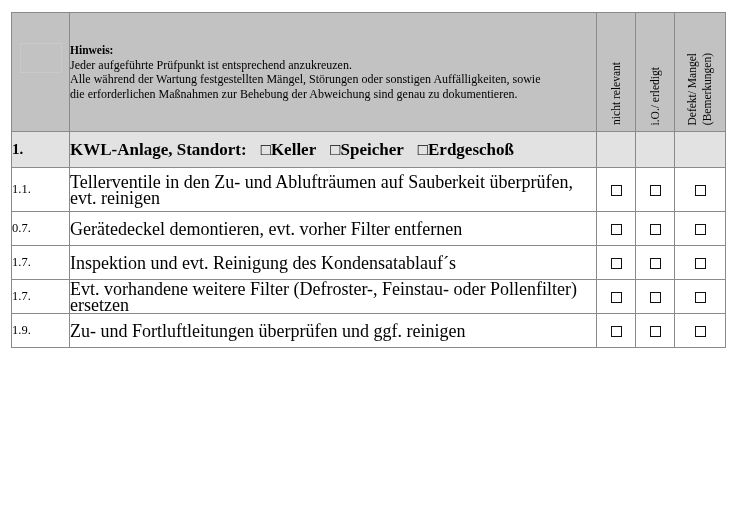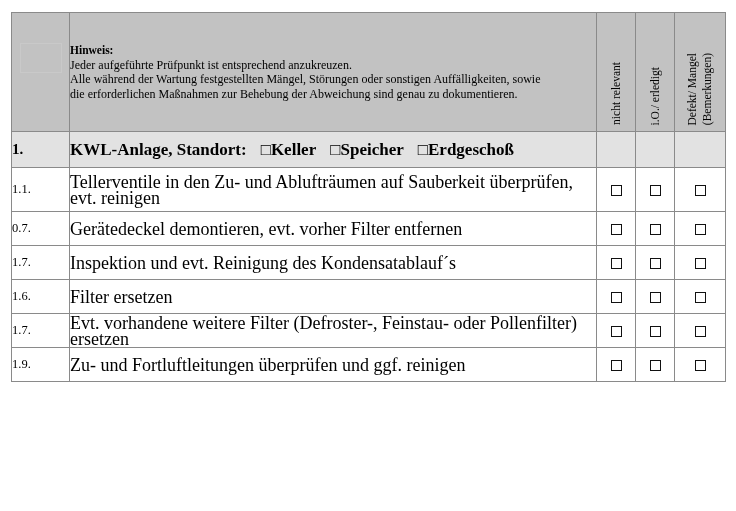--- a/index.html
+++ b/index.html
@@ -221,27 +221,20 @@
           <td class="box-cell"><span class="cbox"></span></td>
         </tr>
         <tr class="item-row">
           <td class="item-num">1.7.</td>
           <td class="item-task">Inspektion und evt. Reinigung des Kondensatablauf´s</td>
           <td class="box-cell"><span class="cbox"></span></td>
           <td class="box-cell"><span class="cbox"></span></td>
           <td class="box-cell"><span class="cbox"></span></td>
         </tr>
         <tr class="item-row">
-          <td class="item-num">1.6.</td>
-          <td class="item-task">Filter ersetzen</td>
-          <td class="box-cell"><span class="cbox"></span></td>
-          <td class="box-cell"><span class="cbox"></span></td>
-          <td class="box-cell"><span class="cbox"></span></td>
-        </tr>
-        <tr class="item-row">
           <td class="item-num">1.7.</td>
           <td class="item-task">Evt. vorhandene weitere Filter (Defroster-, Feinstau- oder Pollenfilter) ersetzen</td>
           <td class="box-cell"><span class="cbox"></span></td>
           <td class="box-cell"><span class="cbox"></span></td>
           <td class="box-cell"><span class="cbox"></span></td>
         </tr>
         <tr class="item-row">
           <td class="item-num">1.9.</td>
           <td class="item-task">Zu- und Fortluftleitungen überprüfen und ggf. reinigen</td>
           <td class="box-cell"><span class="cbox"></span></td>

